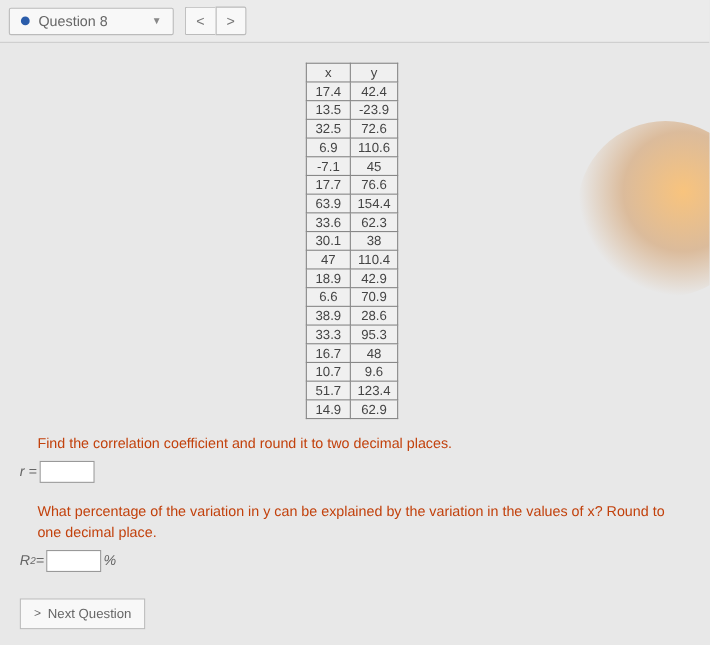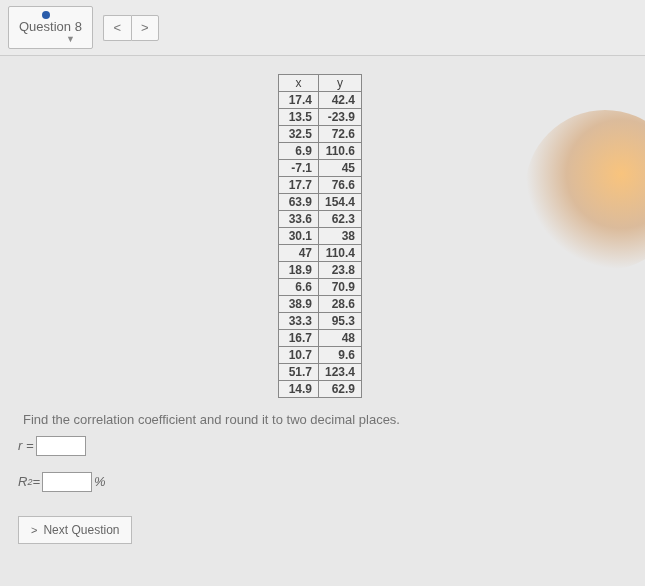--- a/index.html
+++ b/index.html
@@ -21,21 +21,20 @@
       background: #ebebeb;
     }
     .question-selector {
       display: flex;
       align-items: center;
       background: #f8f8f8;
       border: 1px solid #bbb;
       padding: 4px 10px;
       border-radius: 2px;
       cursor: pointer;
-      flex-direction: column;
     }
     .dot {
       width: 8px; height: 8px;
       background: #2a5caa;
       border-radius: 50%;
       margin-right: 8px;
     }
     .question-label { color: #666; font-size: 13px; }
     .dropdown-arrow {
       margin-left: 40px;
@@ -55,32 +54,32 @@
     .nav-btn:first-child { border-right: none; border-radius: 2px 0 0 2px; }
     .nav-btn:last-child { border-radius: 0 2px 2px 0; }
     .content { padding: 8px 18px; }
     .data-table {
       border-collapse: collapse;
       margin: 10px auto 12px 260px;
     }
     .data-table th, .data-table td {
       border: 1px solid #888;
       padding: 1px 6px;
-      text-align: right;
+      text-align: center;
       font-size: 12px;
       background: #f0f0f0;
       min-width: 40px;
-      font-weight: bold;
+      font-weight: normal;
       color: #444;
     }
     .data-table th {
       text-align: center;
       font-weight: normal;
     }
-    .prompt { color: #737373; font-size: 13px; margin: 6px 5px; line-height: 1.5; }
+    .prompt { color: #c2410c; font-size: 13px; margin: 6px 16px; line-height: 1.5; }
     .eq-row {
       display: flex; align-items: center;
       font-style: italic; font-size: 13px; color: #666;
       margin: 4px 0 16px 0;
     }
     .answer-box {
       width: 50px; height: 20px;
       border: 1px solid #999;
       background: #fff;
       margin: 0 2px;
@@ -171,21 +170,21 @@
         <tr>
           <td>30.1</td>
           <td>38</td>
         </tr>
         <tr>
           <td>47</td>
           <td>110.4</td>
         </tr>
         <tr>
           <td>18.9</td>
-          <td>23.8</td>
+          <td>42.9</td>
         </tr>
         <tr>
           <td>6.6</td>
           <td>70.9</td>
         </tr>
         <tr>
           <td>38.9</td>
           <td>28.6</td>
         </tr>
         <tr>
@@ -210,20 +209,21 @@
         </tr>
       </tbody>
   </table>
 
   <div class="prompt">Find the correlation coefficient and round it to two decimal places.</div>
   <div class="eq-row">
     <span>r =</span>
     <input class="answer-box" style="">
   </div>
 
+  <div class="prompt">What percentage of the variation in y can be explained by the variation in the values of x? Round to one decimal place.</div>
   <div class="eq-row">
     <span>R</span>
       <span class="sup">2</span>
       <span> =</span>
     <input class="answer-box" style="">
     <span>%</span>
   </div>
 
   <div class="next-btn">
     <span class="chev">&gt;</span>

